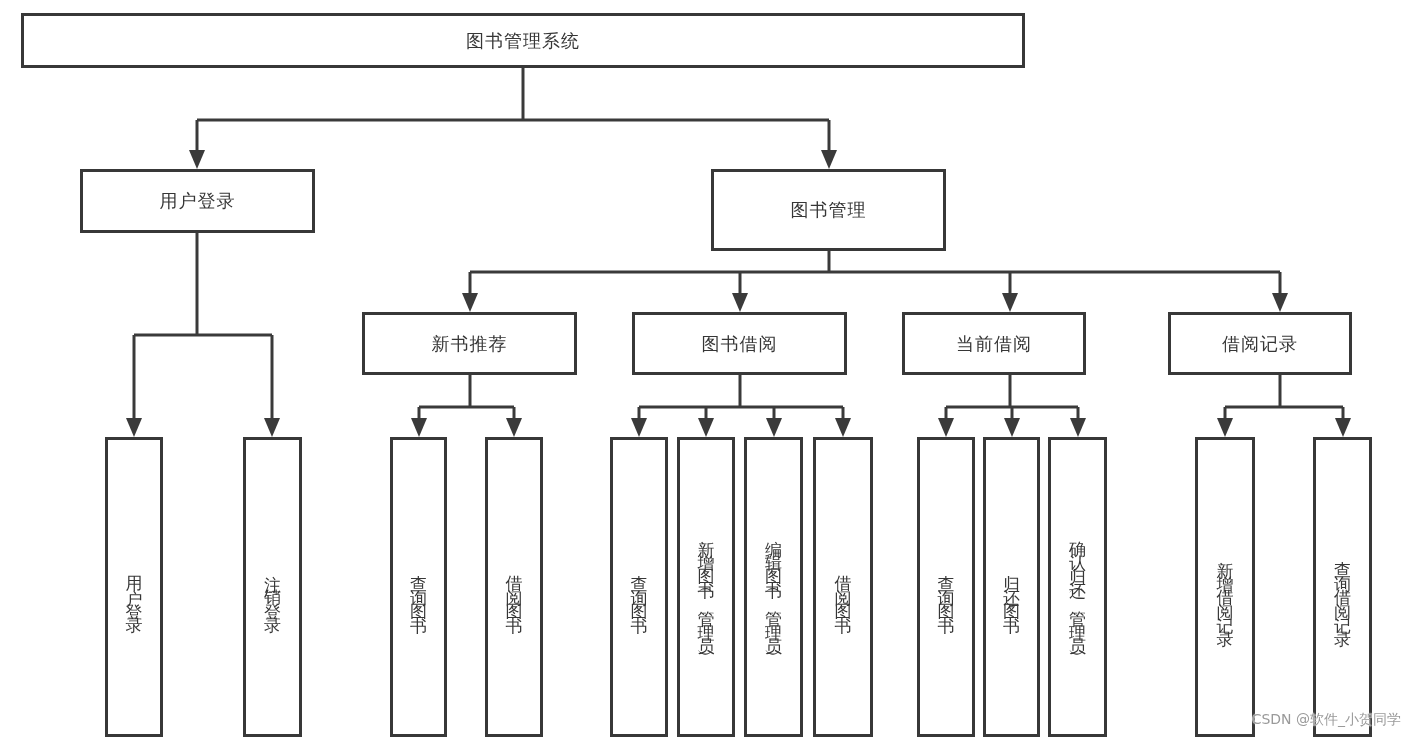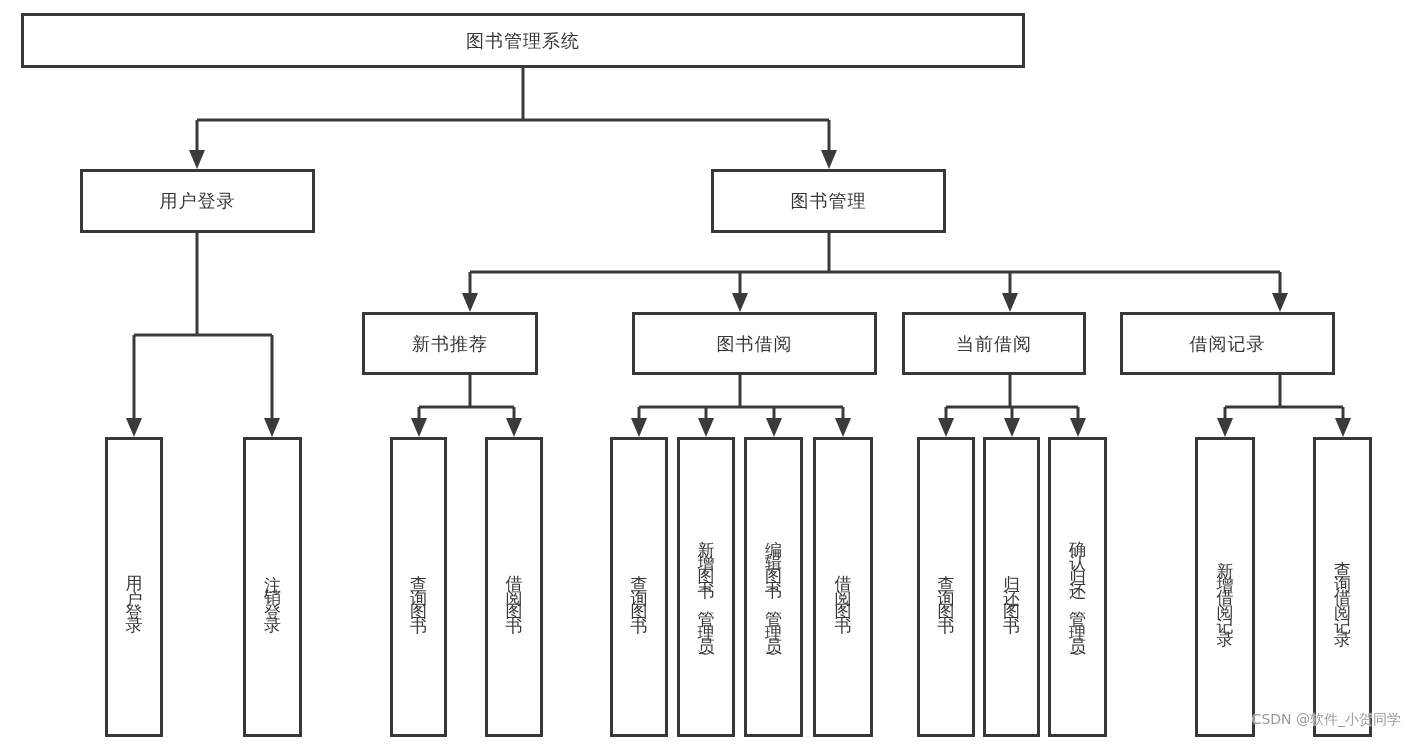--- a/index.html
+++ b/index.html
@@ -105,26 +105,26 @@
       <polygon points="1070,418 1086,418 1078,437" fill="#3a3a3a"></polygon>
       <line x1="1225" y1="407" x2="1225" y2="422" stroke="#3a3a3a" stroke-width="3"></line>
       <polygon points="1217,418 1233,418 1225,437" fill="#3a3a3a"></polygon>
       <line x1="1343" y1="407" x2="1343" y2="422" stroke="#3a3a3a" stroke-width="3"></line>
       <polygon points="1335,418 1351,418 1343,437" fill="#3a3a3a"></polygon>
     </svg>
 
   <div class="node" style="left:21px; top:13px; width:1004px; height:55px">图书管理系统</div>
 
   <div class="node" style="left:80px; top:169px; width:235px; height:64px">用户登录</div>
-  <div class="node" style="left:711px; top:169px; width:235px; height:64px">图书管理</div>
+  <div class="node" style="left:711px; top:169px; width:235px; height:82px">图书管理</div>
 
-  <div class="node" style="left:362px; top:312px; width:176px; height:63px">新书推荐</div>
-  <div class="node" style="left:632px; top:312px; width:245px; height:63px">图书借阅</div>
+  <div class="node" style="left:362px; top:312px; width:215px; height:63px">新书推荐</div>
+  <div class="node" style="left:632px; top:312px; width:215px; height:63px">图书借阅</div>
   <div class="node" style="left:902px; top:312px; width:184px; height:63px">当前借阅</div>
-  <div class="node" style="left:1120px; top:312px; width:215px; height:63px">借阅记录</div>
+  <div class="node" style="left:1168px; top:312px; width:184px; height:63px">借阅记录</div>
 
   <div class="node v" style="left:105px; top:437px; width:58px; height:300px">用户登录</div>
   <div class="node v" style="left:243px; top:437px; width:59px; height:300px">注销登录</div>
 
   <div class="node v" style="left:390px; top:437px; width:57px; height:300px">查询图书</div>
   <div class="node v" style="left:485px; top:437px; width:58px; height:300px">借阅图书</div>
 
   <div class="node v" style="left:610px; top:437px; width:58px; height:300px">查询图书</div>
   <div class="node v" style="left:677px; top:437px; width:58px; height:300px">新增图书（管理员）</div>
   <div class="node v" style="left:744px; top:437px; width:59px; height:300px">编辑图书（管理员）</div>

